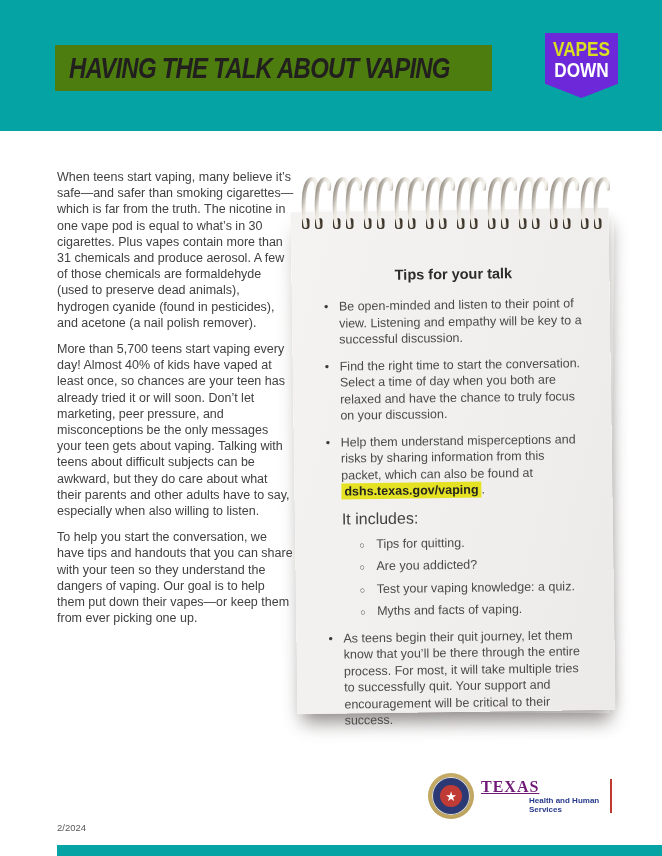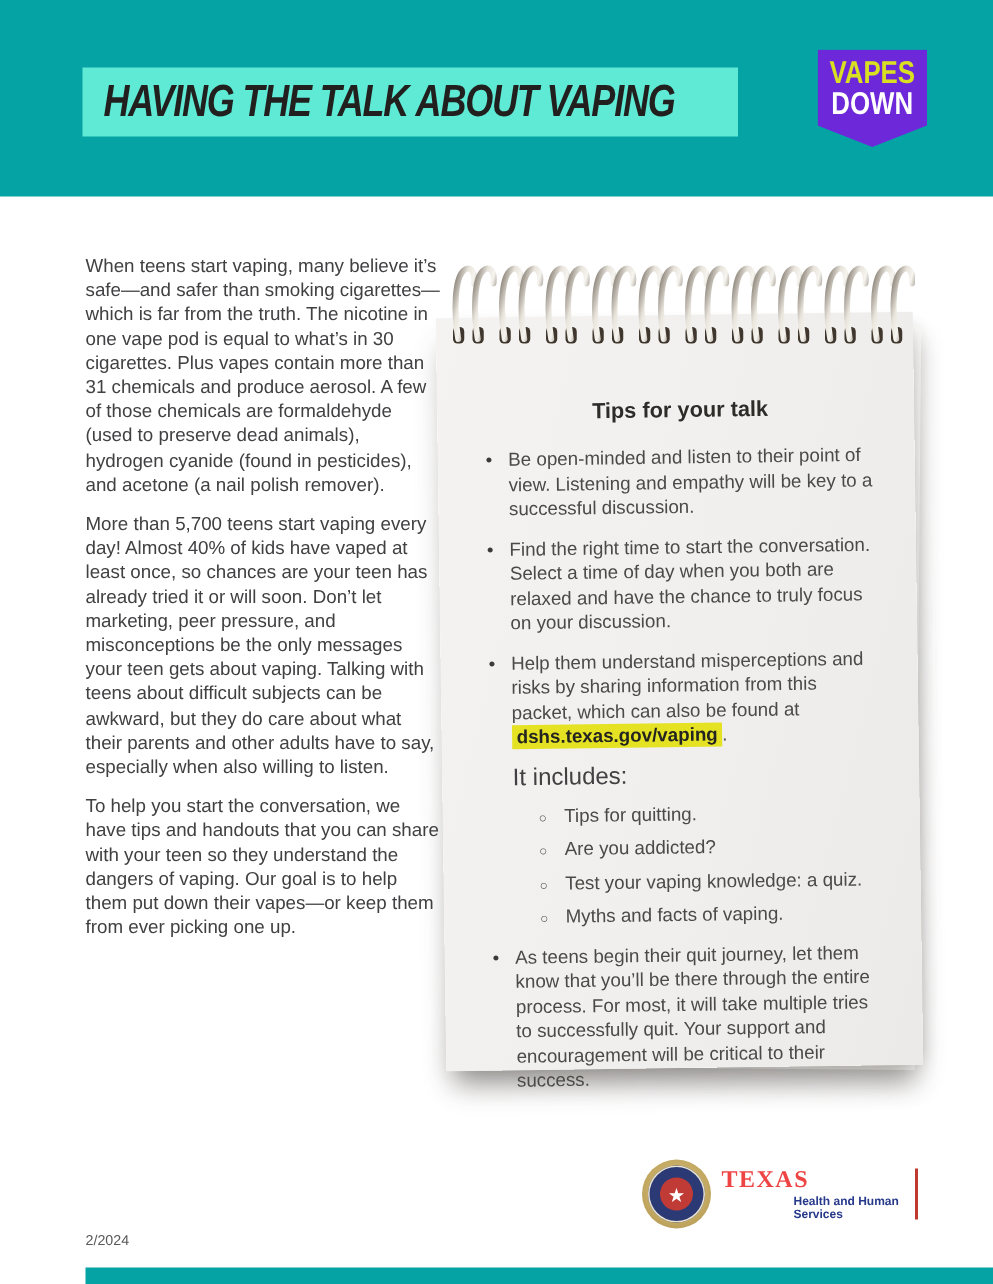--- a/index.html
+++ b/index.html
@@ -11,21 +11,21 @@
     overflow:hidden;
     color:#414042;
   }
   
   .header-band {
     position:absolute; left:0; top:0; width:662px; height:131px;
     background:#06a3a5;
   }
   .title-banner {
     position:absolute; left:55px; top:45px; width:437px; height:46px;
-    background:#5eead4; display:flex; align-items:center; padding-left:14px;
+    background:#4d7c0f; display:flex; align-items:center; padding-left:14px;
   }
   .page-title {
     display:inline-block; white-space:nowrap;
     font-size:30px; font-weight:bold; font-style:italic;
     letter-spacing:-1px; color:#221f1f;
     transform:scaleX(.8); transform-origin:left center;
   }
   .vapes-logo {
     position:absolute; left:545px; top:33px; width:73px; height:65px;
     background:#6d28d9;
@@ -85,21 +85,21 @@
   .seal { width:46px; height:46px; border-radius:50%;
     background:radial-gradient(circle at 50% 45%, #d9c48a 0%, #c3a961 60%, #a98f4e 100%);
     display:flex; align-items:center; justify-content:center; flex:none; }
   .seal-blue { width:38px; height:38px; border-radius:50%; background:#2b3a74;
     display:flex; align-items:center; justify-content:center; box-shadow:inset 0 0 0 1px #e8e2d2; }
   .seal-red { width:22px; height:22px; border-radius:50%; background:#c13b36;
     display:flex; align-items:center; justify-content:center;
     color:#fff; font-size:13px; line-height:1; }
   .texas-wordmark { margin-left:7px; }
   .texas-name { font-family:"Liberation Serif", serif; font-weight:bold;
-    font-size:16px; letter-spacing:1px; color:#ef4444; line-height:15px; }
+    font-size:16px; letter-spacing:1px; color:#701a75; line-height:15px;text-decoration:underline; }
   .hhs-label { font-size:8px; font-weight:bold; color:#26398a; line-height:9px; margin-top:2px;margin-left:48px; }
   .logo-divider { width:2px; height:34px; background:#c0392e; margin:0 9px 0 11px; flex:none; }
   .dept-name { font-size:8.5px; font-weight:bold; color:#26398a; line-height:11px; }
   .date-label { position:absolute; left:57px; top:822px; font-size:9.5px; color:#58595b; }
   .footer-bar { position:absolute; left:57px; right:0; bottom:0; height:11px; background:#06a3a5; }
 </style>
 </head>
 <body>
 
 <div class="header-band">

